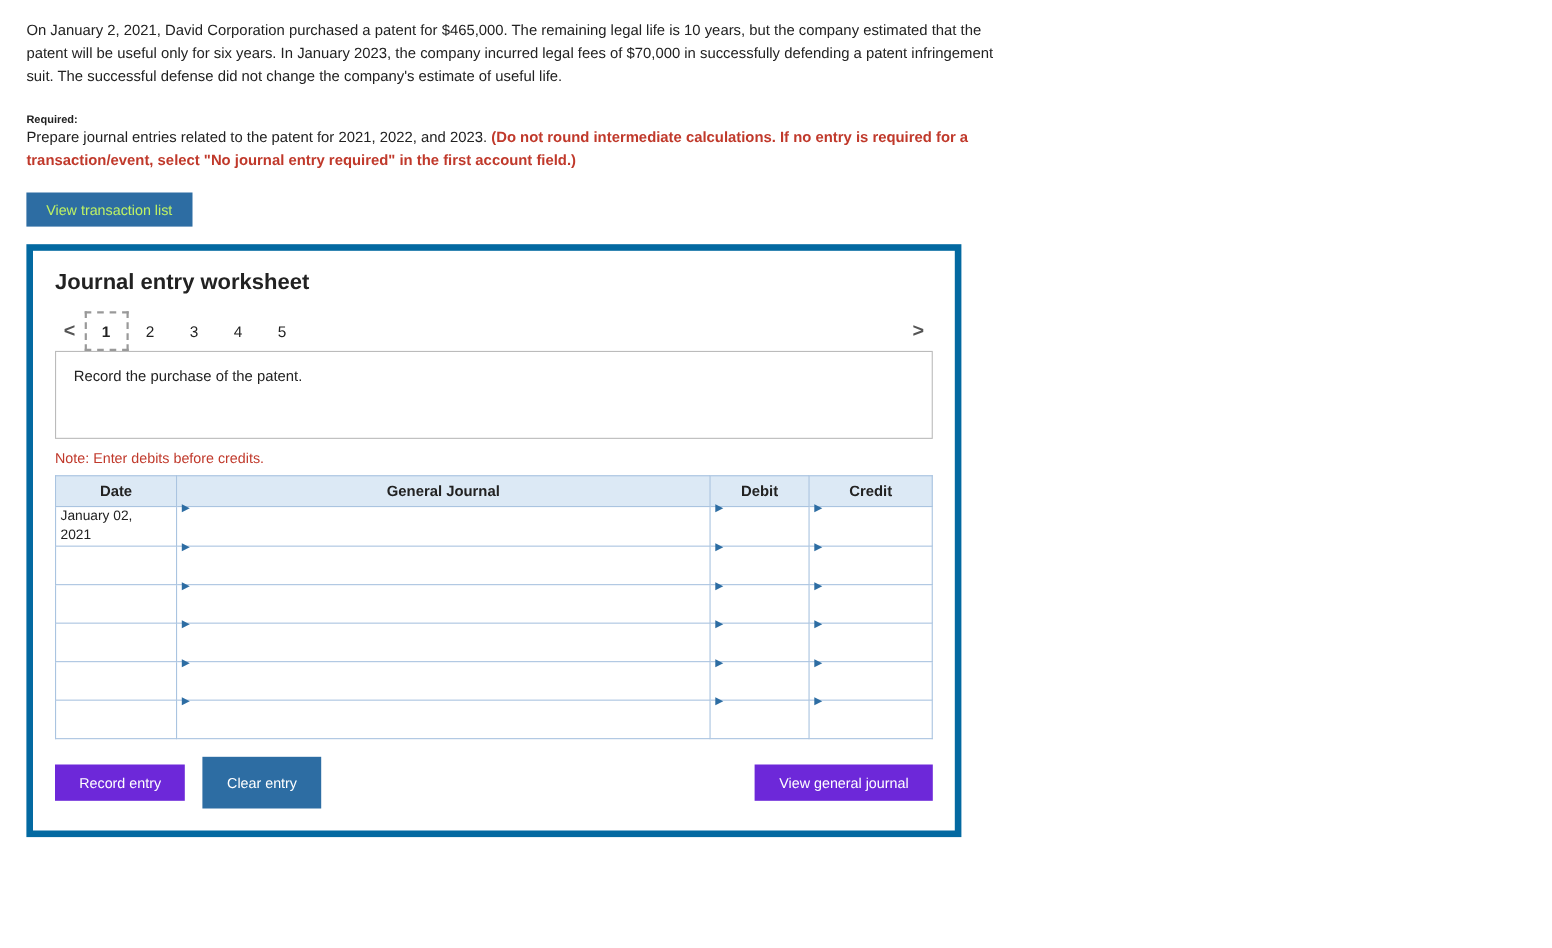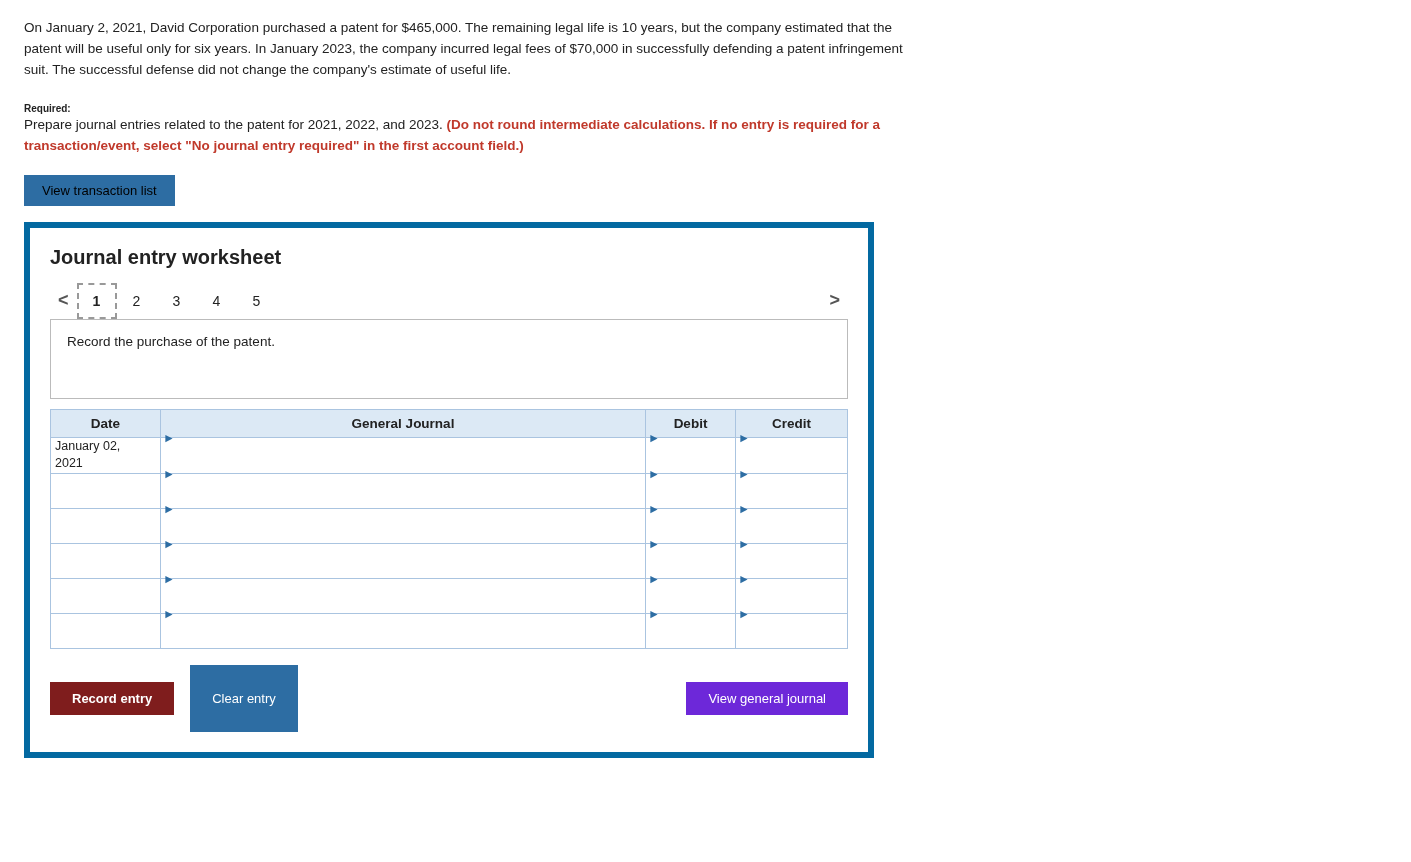--- a/index.html
+++ b/index.html
@@ -29,21 +29,21 @@
       font-size: 13.5px;
       line-height: 1.55;
     }
     .required-body .highlight {
       color: #c0392b;
       font-weight: bold;
     }
     .view-transaction-btn {
       display: inline-block;
       background: #2d6da3;
-      color: #000000;
+      color: #bef264;
       border: none;
       padding: 8px 18px;
       font-size: 13px;
       cursor: pointer;
       margin-bottom: 16px;
       font-weight: 500;
     }
     .worksheet-container {
       border: 6px solid #0369a1;
       padding: 18px 20px 20px 20px;
@@ -146,33 +146,33 @@
       font-size: 12px;
       text-align: center;
       padding: 0 2px;
     }
     .btn-row {
       display: flex;
       align-items: center;
       gap: 16px;
     }
     .btn-record {
-      background: #7f1d1d;
+      background: #6d28d9;
       color: #fff;
       border: none;
       padding: 9px 22px;
       font-size: 13px;
       cursor: pointer;
-      font-weight: 700;
+      font-weight: 400;
     }
     .btn-clear {
       background: #2d6da3;
       color: #fff;
       border: none;
-      padding: 26px 22px;
+      padding: 16px 22px;
       font-size: 13px;
       cursor: pointer;
       font-weight: 500;
     }
     .btn-view-journal {
       background: #6d28d9;
       color: #fff;
       border: none;
       padding: 9px 22px;
       font-size: 13px;
@@ -209,20 +209,21 @@
     <button class="tab-item active">1</button>
     <button class="tab-item">2</button>
     <button class="tab-item">3</button>
     <button class="tab-item">4</button>
     <button class="tab-item">5</button>
     <button class="tab-nav-arrow" style="margin-left: auto;">&gt;</button>
   </div>
 
   <div class="instruction-box">Record the purchase of the patent.</div>
 
+  <div class="note-text">Note: Enter debits before credits.</div>
 
   <table class="journal-table">
     <thead>
       <tr>
         <th class="date-col">Date</th>
         <th class="journal-col">General Journal</th>
         <th class="debit-col">Debit</th>
         <th class="credit-col">Credit</th>
       </tr>
     </thead>

